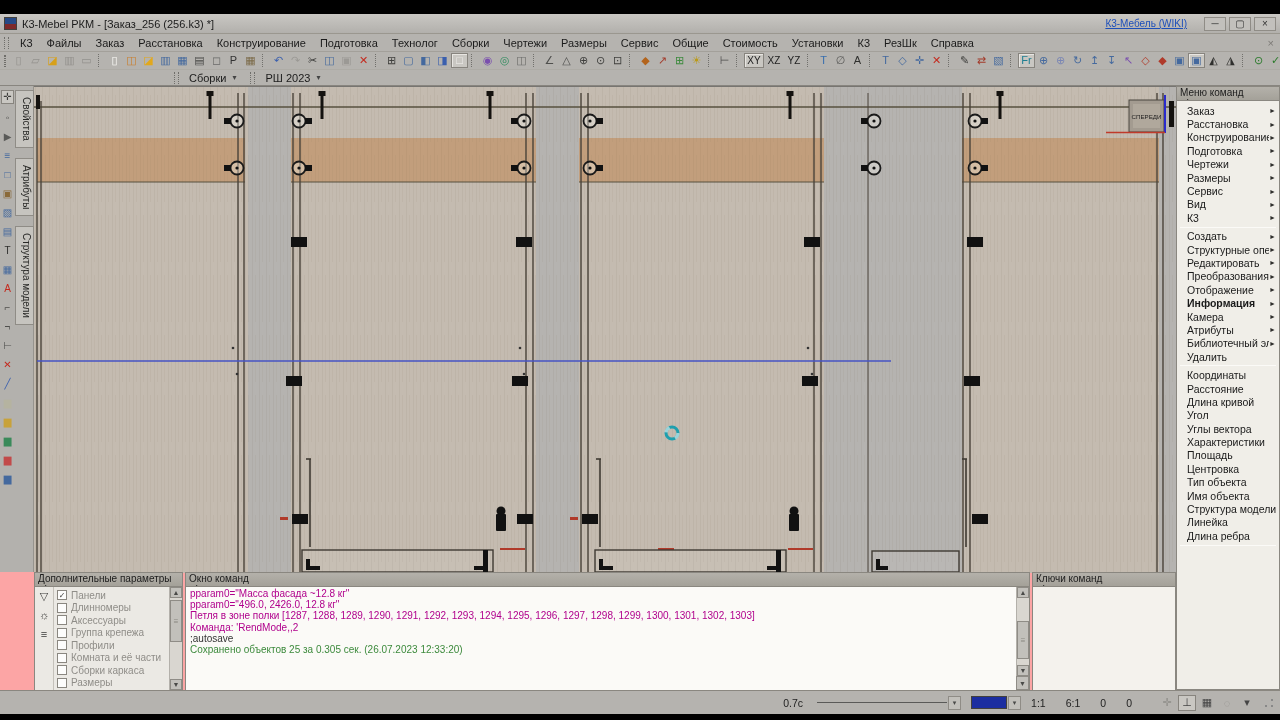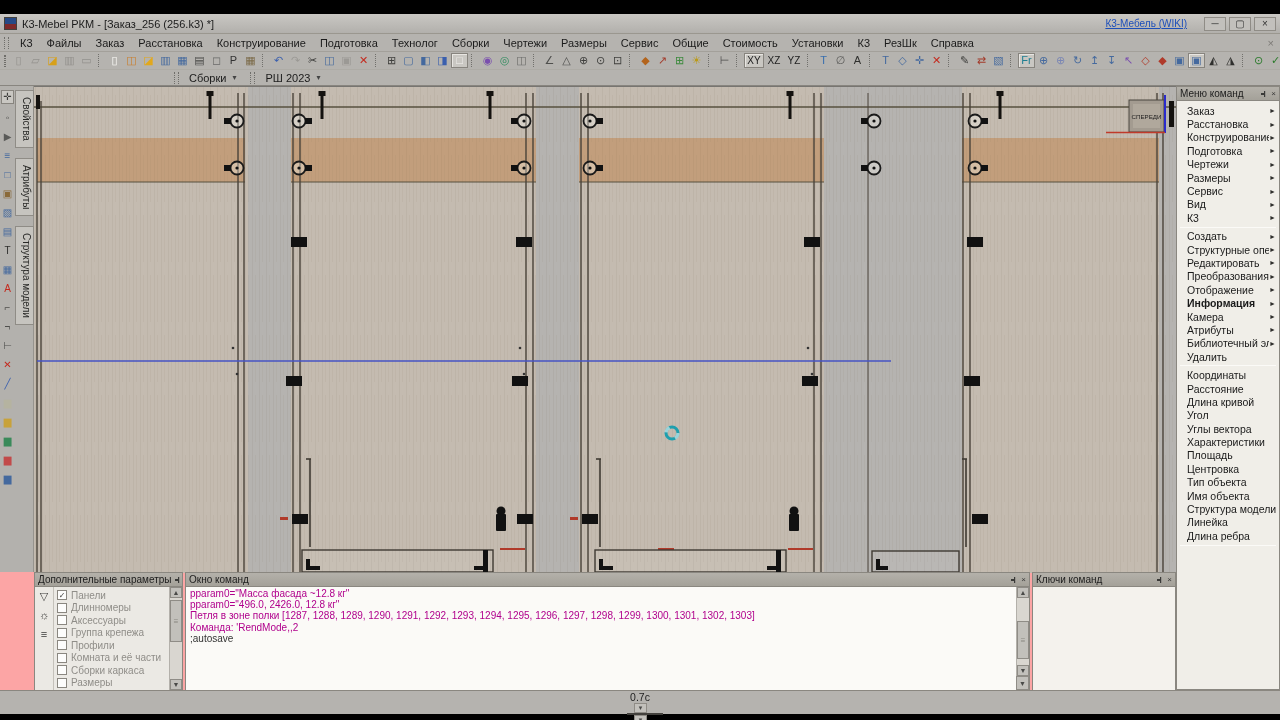--- a/index.html
+++ b/index.html
@@ -53,21 +53,21 @@
     border:1px solid #8f8c86; padding:6px 1px; line-height:1.1; }
 
   
   #canvas { position:absolute; top:0; left:34px; width:1142px; height:486px; background:#c4bbb0;
     border-top:1px solid #777571; }
 
   
   #cmdmenu { position:absolute; top:72px; left:1176px; width:104px; height:604px;
     background:#f0eee8; border:1px solid #8a8780; }
   .panel-hdr { height:14px; background:linear-gradient(#b4b1aa,#a4a199); border-bottom:1px solid #8a8780;
-    display:flex; align-items:center; font-size:10px; color:#1c1c1c; padding:0 3px; white-space:nowrap; overflow:hidden; }
+    display:flex; font-size:10px; color:#1c1c1c; padding:0 3px; white-space:nowrap; overflow:hidden;flex-direction:column; }
   .panel-hdr .spacer { flex:1; }
   .ph-ic { font-size:8px; color:#3a3a38; margin-left:3px; line-height:1; }
   .pin-ic svg { display:block; }
   #cmdmenu-body { padding-top:3px; }
   .cm-item { height:13.4px; display:flex; align-items:center; font-size:10.5px; color:#191919; padding:0 3px 0 10px; }
   .cm-item.bold { font-weight:bold; }
   .cm-item .cm-label { flex:1; white-space:nowrap; overflow:hidden; }
   .cm-arrow { font-size:7px; color:#2e2e2c; }
   .cm-sep { height:1px; background:#c9c6be; margin:2px 3px; border-bottom:1px solid #fbfaf7; }
 
@@ -100,21 +100,21 @@
   #caret { width:1px; height:10px; background:#111; margin-left:3px; }
   #cw-combo { position:absolute; right:0; bottom:0; width:13px; height:14px; background:#c2c0bb;
     border:1px solid #8f8c86; font-size:7px; color:#4a4a48; display:flex; align-items:center; justify-content:center; }
 
   #keys { left:1032px; width:144px; }
   #keys-body { height:103px; background:#f4f2ed; }
 
   
   #statusbar { position:absolute; top:676px; left:0; right:0; height:24px; background:#b5b3af;
     border-top:1px solid #8a8780; display:flex; align-items:center; font-size:10.5px; color:#222;
-    padding:0 6px;flex-direction:column; }
+    padding:0 6px; }
   #statusbar .spacer { flex:1; }
   .st-txt { margin:0 10px; white-space:nowrap; }
   #zoom-slider { width:130px; height:1px; background:#5a5a58; margin-left:4px; }
   .st-combo { width:13px; height:14px; background:#c2c0bb; border:1px solid #8f8c86; font-size:7px;
     color:#4a4a48; display:flex; align-items:center; justify-content:center; margin-left:1px; }
   #bg-swatch { width:36px; height:13px; background:#1b2da0; border:1px solid #43413d; margin-left:10px; }
   .st-ic { width:18px; height:16px; display:inline-flex; align-items:center; justify-content:center;
     font-size:11px; color:#454545; margin-left:2px; }
   .st-ic.disabled { color:#8f8d89; }
   .st-ic.pressed { background:#c9c7c2; border:1px solid #87847e; }
@@ -698,20 +698,21 @@
           </span>
       <span class="ph-ic">×</span>
     </div>
     <div id="cmdwin-body">
       <div id="cw-lines">
             <div class="cw-line" style="color: rgb(176, 0, 140);">pparam0="Масса фасада ~12.8 кг"</div>
             <div class="cw-line" style="color: rgb(176, 0, 140);">pparam0="496.0, 2426.0, 12.8 кг"</div>
             <div class="cw-line" style="color: rgb(176, 0, 140);">Петля в зоне полки [1287, 1288, 1289, 1290, 1291, 1292, 1293, 1294, 1295, 1296, 1297, 1298, 1299, 1300, 1301, 1302, 1303]</div>
             <div class="cw-line" style="color: rgb(176, 0, 140);">Команда: 'RendMode,,2</div>
             <div class="cw-line" style="color: rgb(51, 51, 51);">;autosave</div>
+            <div class="cw-line" style="color: rgb(60, 138, 60);">Сохранено объектов 25 за 0.305 сек. (26.07.2023 12:33:20)</div>
           </div>
       <div class="vscroll" id="cw-scroll">
         <span class="sb up">▲</span>
         <span class="thumb" style="top:34px;height:38px;">≡</span>
         <span class="sb dn" style="bottom:0;">▼</span>
       </div>
       <div id="cw-combo">▼</div>
     </div>
   </div>
 

